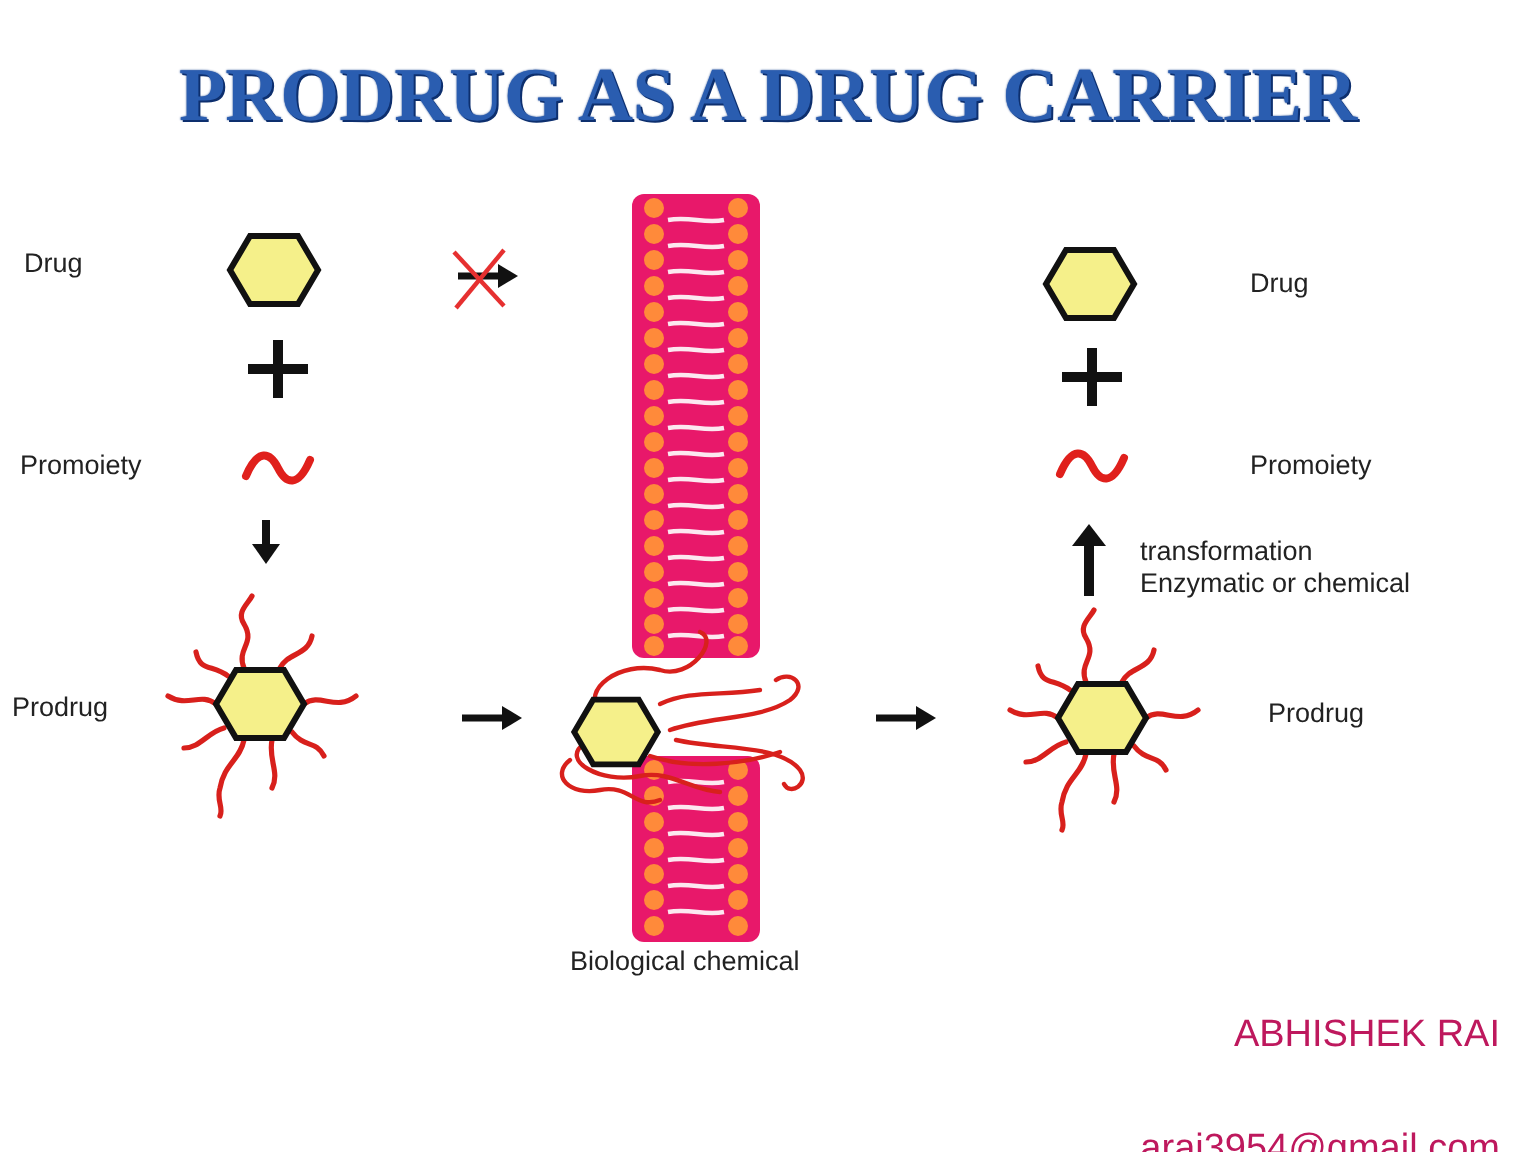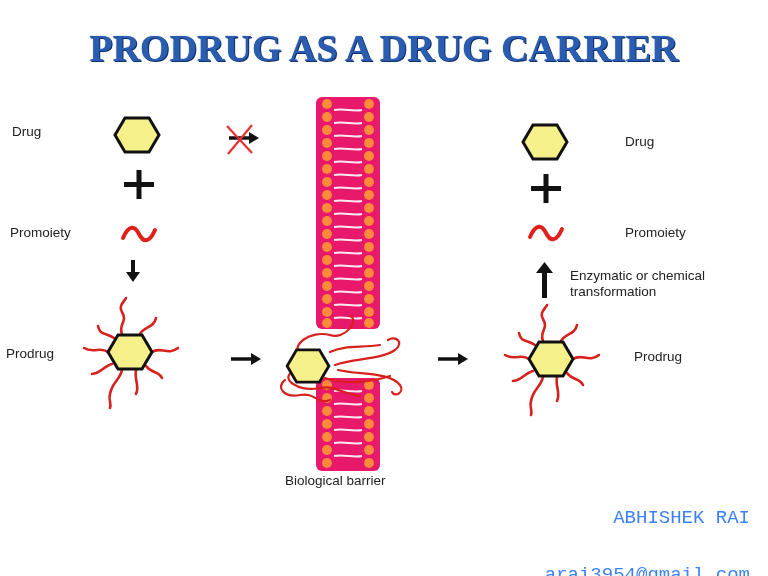--- a/index.html
+++ b/index.html
@@ -2,21 +2,21 @@
 <html><head>
 <meta charset="utf-8">
 <style>
   html, body { margin: 0; padding: 0; }
   body { width: 768px; height: 576px; background: #ffffff; position: relative; overflow: hidden;
          font-family: "Liberation Sans", sans-serif; }
   .title { position: absolute; left: 0; top: 26px; width: 768px; text-align: center;
            font-family: "Liberation Serif", serif; font-weight: bold; font-size: 38px; letter-spacing: 0px;
            color: #2a5db0; text-shadow: 1px 1px 0 #0d2f6e, 0 0 1px #123d8a; }
   .lbl { position: absolute; font-size: 13.5px; color: #222; white-space: nowrap; }
-  .author { position: absolute; right: 18px; font-family: Liberation Mono, monospace; color: #3b82f6; font-size: 19px; text-align: right; }
+  .author { position: absolute; right: 18px; font-family: Liberation Sans, sans-serif; color: #be185d; font-size: 19px; text-align: right; }
   svg.diagram { position: absolute; left: 0; top: 0; }
 </style>
 </head>
 <body>
 
 <div class="title">PRODRUG AS A DRUG CARRIER</div>
 
 <svg class="diagram" width="768" height="576" viewBox="0 0 768 576">
   <defs>
     <g id="hex">
@@ -194,21 +194,21 @@
     </g>
 </svg>
 
 <div class="lbl" style="left:12px;top:124px;">Drug</div>
 <div class="lbl" style="left:10px;top:225px;">Promoiety</div>
 <div class="lbl" style="left:6px;top:346px;">Prodrug</div>
 
 <div class="lbl" style="left:625px;top:134px;">Drug</div>
 <div class="lbl" style="left:625px;top:225px;">Promoiety</div>
 <div class="lbl" style="left:570px;top:268px;line-height:16px;">
+  <div>transformation</div>
   <div>Enzymatic or chemical</div>
-  <div>transformation</div>
 </div>
 <div class="lbl" style="left:634px;top:349px;">Prodrug</div>
 
-<div class="lbl" style="left:285px;top:473px;">Biological barrier</div>
+<div class="lbl" style="left:285px;top:473px;">Biological chemical</div>
 
 <div class="author" style="top:507px;">ABHISHEK RAI</div>
 <div class="author" style="top:564px;">arai3954@gmail.com</div>
 
 </body></html>

